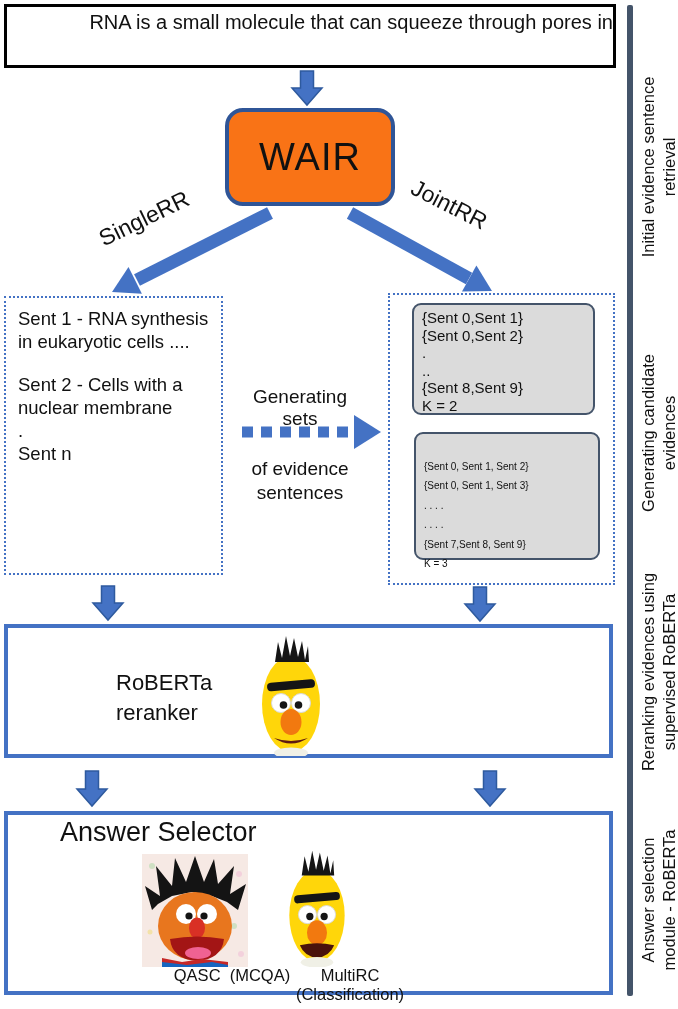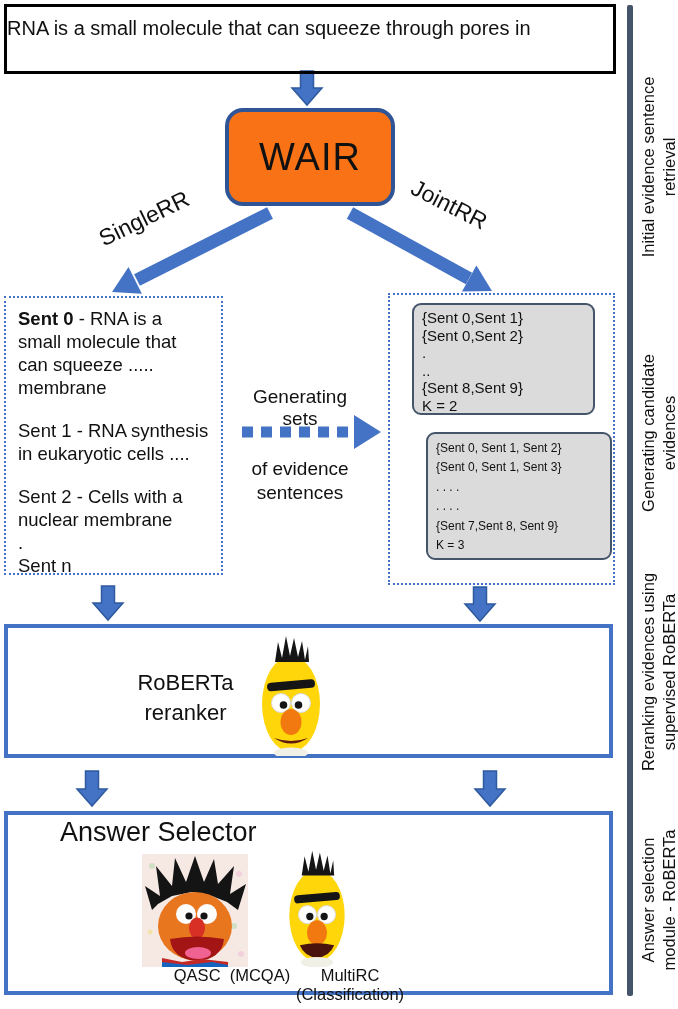--- a/index.html
+++ b/index.html
@@ -2,52 +2,52 @@
 <html><head>
 <meta charset="utf-8">
 <style>
   html,body{margin:0;padding:0;background:#fff;}
   .canvas{position:relative;width:678px;height:1009px;background:#fff;overflow:hidden;
           font-family:"Liberation Sans",sans-serif;color:#111;}
   .abs{position:absolute;}
 
   
   .question-box{left:4px;top:4px;width:606px;height:56px;border:3px solid #000;
-                text-align:left;font-size:20px;line-height:27px;padding-top:8px;}
+                text-align:right;font-size:20px;line-height:27px;padding-top:2px;}
   .pre{white-space:pre;}
 
   
   .wair-box{left:225px;top:108px;width:162px;height:90px;border:4px solid #2F5597;
             border-radius:18px;display:flex;align-items:center;justify-content:center;
             font-size:38px;letter-spacing:1px;background:#f97316;}
   .branch-label{font-size:23px;}
   .single-rr{left:94px;top:198px;width:130px;transform:rotate(-26deg);}
   .joint-rr{left:406px;top:200px;width:120px;transform:rotate(27deg);}
 
   
   .dotted-box{border:2px dotted #4472C4;background:#fff;}
   .left-box{left:4px;top:296px;width:219px;height:279px;padding:9px 12px;box-sizing:border-box;
             font-size:18.5px;line-height:23px;}
   .left-box p{margin:0 0 20px 0;}
   .left-box p.tight{margin:0;}
   .right-box{left:388px;top:293px;width:227px;height:292px;box-sizing:border-box;}
   .gray-box{background:#DBDBDB;border:2px solid #44546A;border-radius:9px;box-sizing:border-box;
             font-size:15px;}
   .gray-box-1{left:412px;top:303px;width:183px;height:112px;padding:4px 8px;line-height:17.6px;}
-  .gray-box-2{left:426px;top:432px;width:186px;height:128px;padding:5px 8px;line-height:19.4px;font-size:12px;}
+  .gray-box-2{left:414px;top:432px;width:186px;height:128px;padding:23px 8px;line-height:19.4px;font-size:10px;}
   .gray-line{white-space:pre;}
 
   
   .mid-top{left:233px;top:386px;width:134px;text-align:center;font-size:19px;}
   .mid-bottom{left:240px;top:457px;width:120px;text-align:center;font-size:19px;line-height:24px;}
 
   
   .reranker-box{left:4px;top:624px;width:609px;height:134px;border:4px solid #4472C4;
                 box-sizing:border-box;background:#fff;}
-  .reranker-text{left:108px;top:668px;width:155px;text-align:center;font-size:22px;line-height:30px;}
+  .reranker-text{left:116px;top:668px;width:155px;text-align:left;font-size:22px;line-height:30px;}
 
   
   .answer-box{left:4px;top:811px;width:609px;height:184px;border:4px solid #4472C4;
               box-sizing:border-box;background:#fff;}
   .answer-title{left:60px;top:817px;width:380px;text-align:left;font-size:27px;}
   .task-label{font-size:16.5px;text-align:center;}
   .qasc-label{left:128px;top:966px;width:128px;margin-left:40px;}
   .multirc-label{left:270px;top:966px;width:160px;}
 
   
@@ -108,21 +108,20 @@
     <div>RNA is a small molecule that can squeeze through pores in</div>
   </div>
 
   <div class="abs wair-box">
     <span>WAIR</span>
   </div>
   <div class="abs branch-label single-rr">SingleRR</div>
   <div class="abs branch-label joint-rr">JointRR</div>
 
   <div class="abs dotted-box left-box">
-    <p><b>Sent 0</b><span> - RNA is a small molecule that can squeeze ..... membrane</span></p>
     <p>Sent 1 - RNA synthesis in eukaryotic cells ....</p>
     <p class="tight">Sent 2 - Cells with a nuclear membrane</p>
     <p class="tight">.</p>
     <p class="tight">Sent n</p>
   </div>
 
   <div class="abs mid-bottom">
     <div>of evidence</div>
     <div>sentences</div>
   </div>

